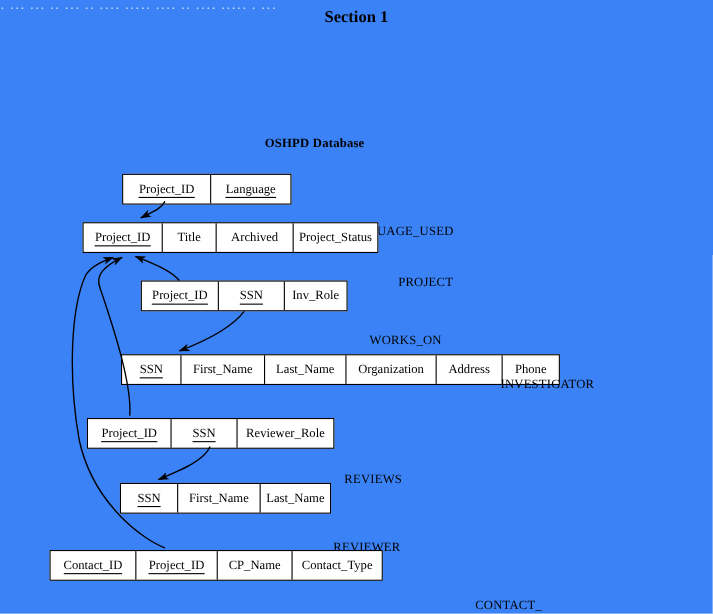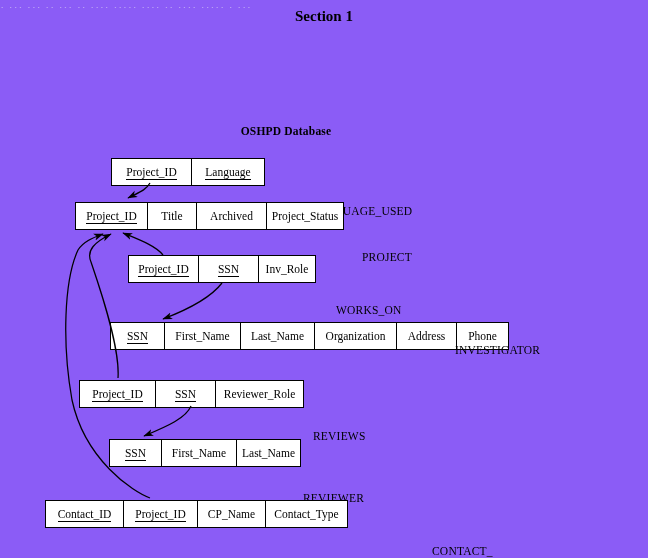--- a/index.html
+++ b/index.html
@@ -9,21 +9,21 @@
   }
   body {
     font-family: "Liberation Serif", "DejaVu Serif", serif;
     color: #000000;
   }
   #page {
     position: relative;
     width: 648px;
     height: 558px;
     overflow: hidden;
-    background: #8b5cf6;
+    background: #3b82f6;
   }
 
   
   #top-remnant {
     position: absolute;
     left: 0; top: 0;
     width: 648px; height: 8px;
     overflow: hidden;
     font-size: 13px;
     color: #f2f2f2;

